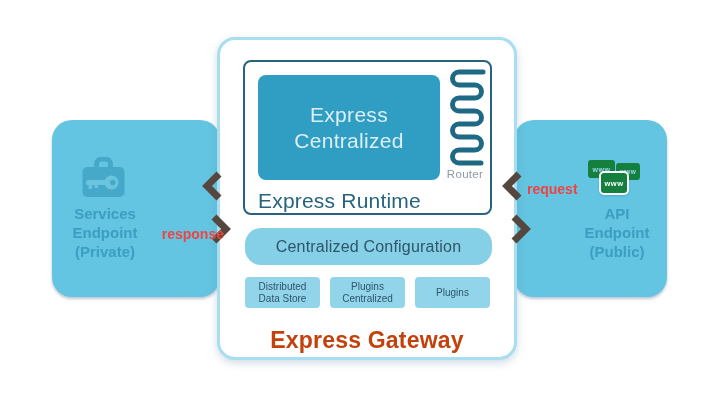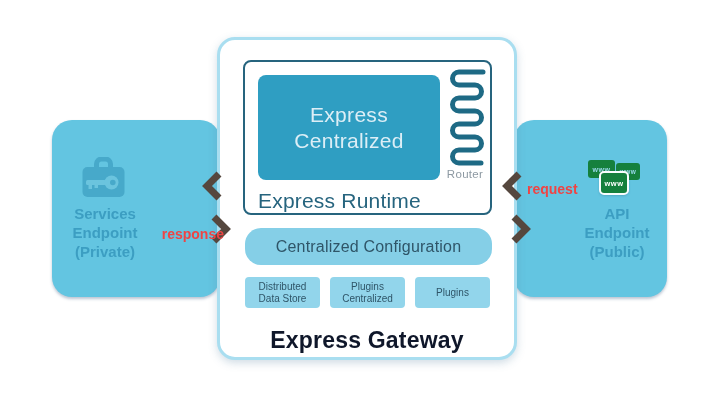--- a/index.html
+++ b/index.html
@@ -46,21 +46,21 @@
     font-size:16px;color:#2F5568;letter-spacing:.2px;
   }
   .module{
     position:absolute;top:237px;width:75px;height:31px;background:#92D5EB;border-radius:4px;
     display:flex;flex-direction:column;justify-content:center;align-items:center;
     font-size:10px;line-height:12px;color:#2F5568;text-align:center;
   }
   .m1{left:25px}.m2{left:110px}.m3{left:195px}
   .gw-title{
     position:absolute;left:0;top:287px;width:100%;text-align:center;
-    font-size:23px;font-weight:bold;color:#0f172a;letter-spacing:.2px;
+    font-size:23px;font-weight:bold;color:#c2410c;letter-spacing:.2px;
   }
   .flow-label{position:absolute;font-size:14px;font-weight:bold;color:#ef4444;z-index:3;}
   .flow-response{left:152px;top:226px;width:72px;text-align:right;}
   .flow-request{left:527px;top:181px;}
   .chev{position:absolute;z-index:3;}
   .icon-briefcase{position:absolute;left:81px;top:157px;z-index:1;}
   .api-cluster{position:absolute;left:588px;top:155px;width:52px;height:46px;z-index:1;}
   .win{
     position:absolute;background:#15803d;border-radius:3px;
     display:flex;justify-content:center;align-items:center;

